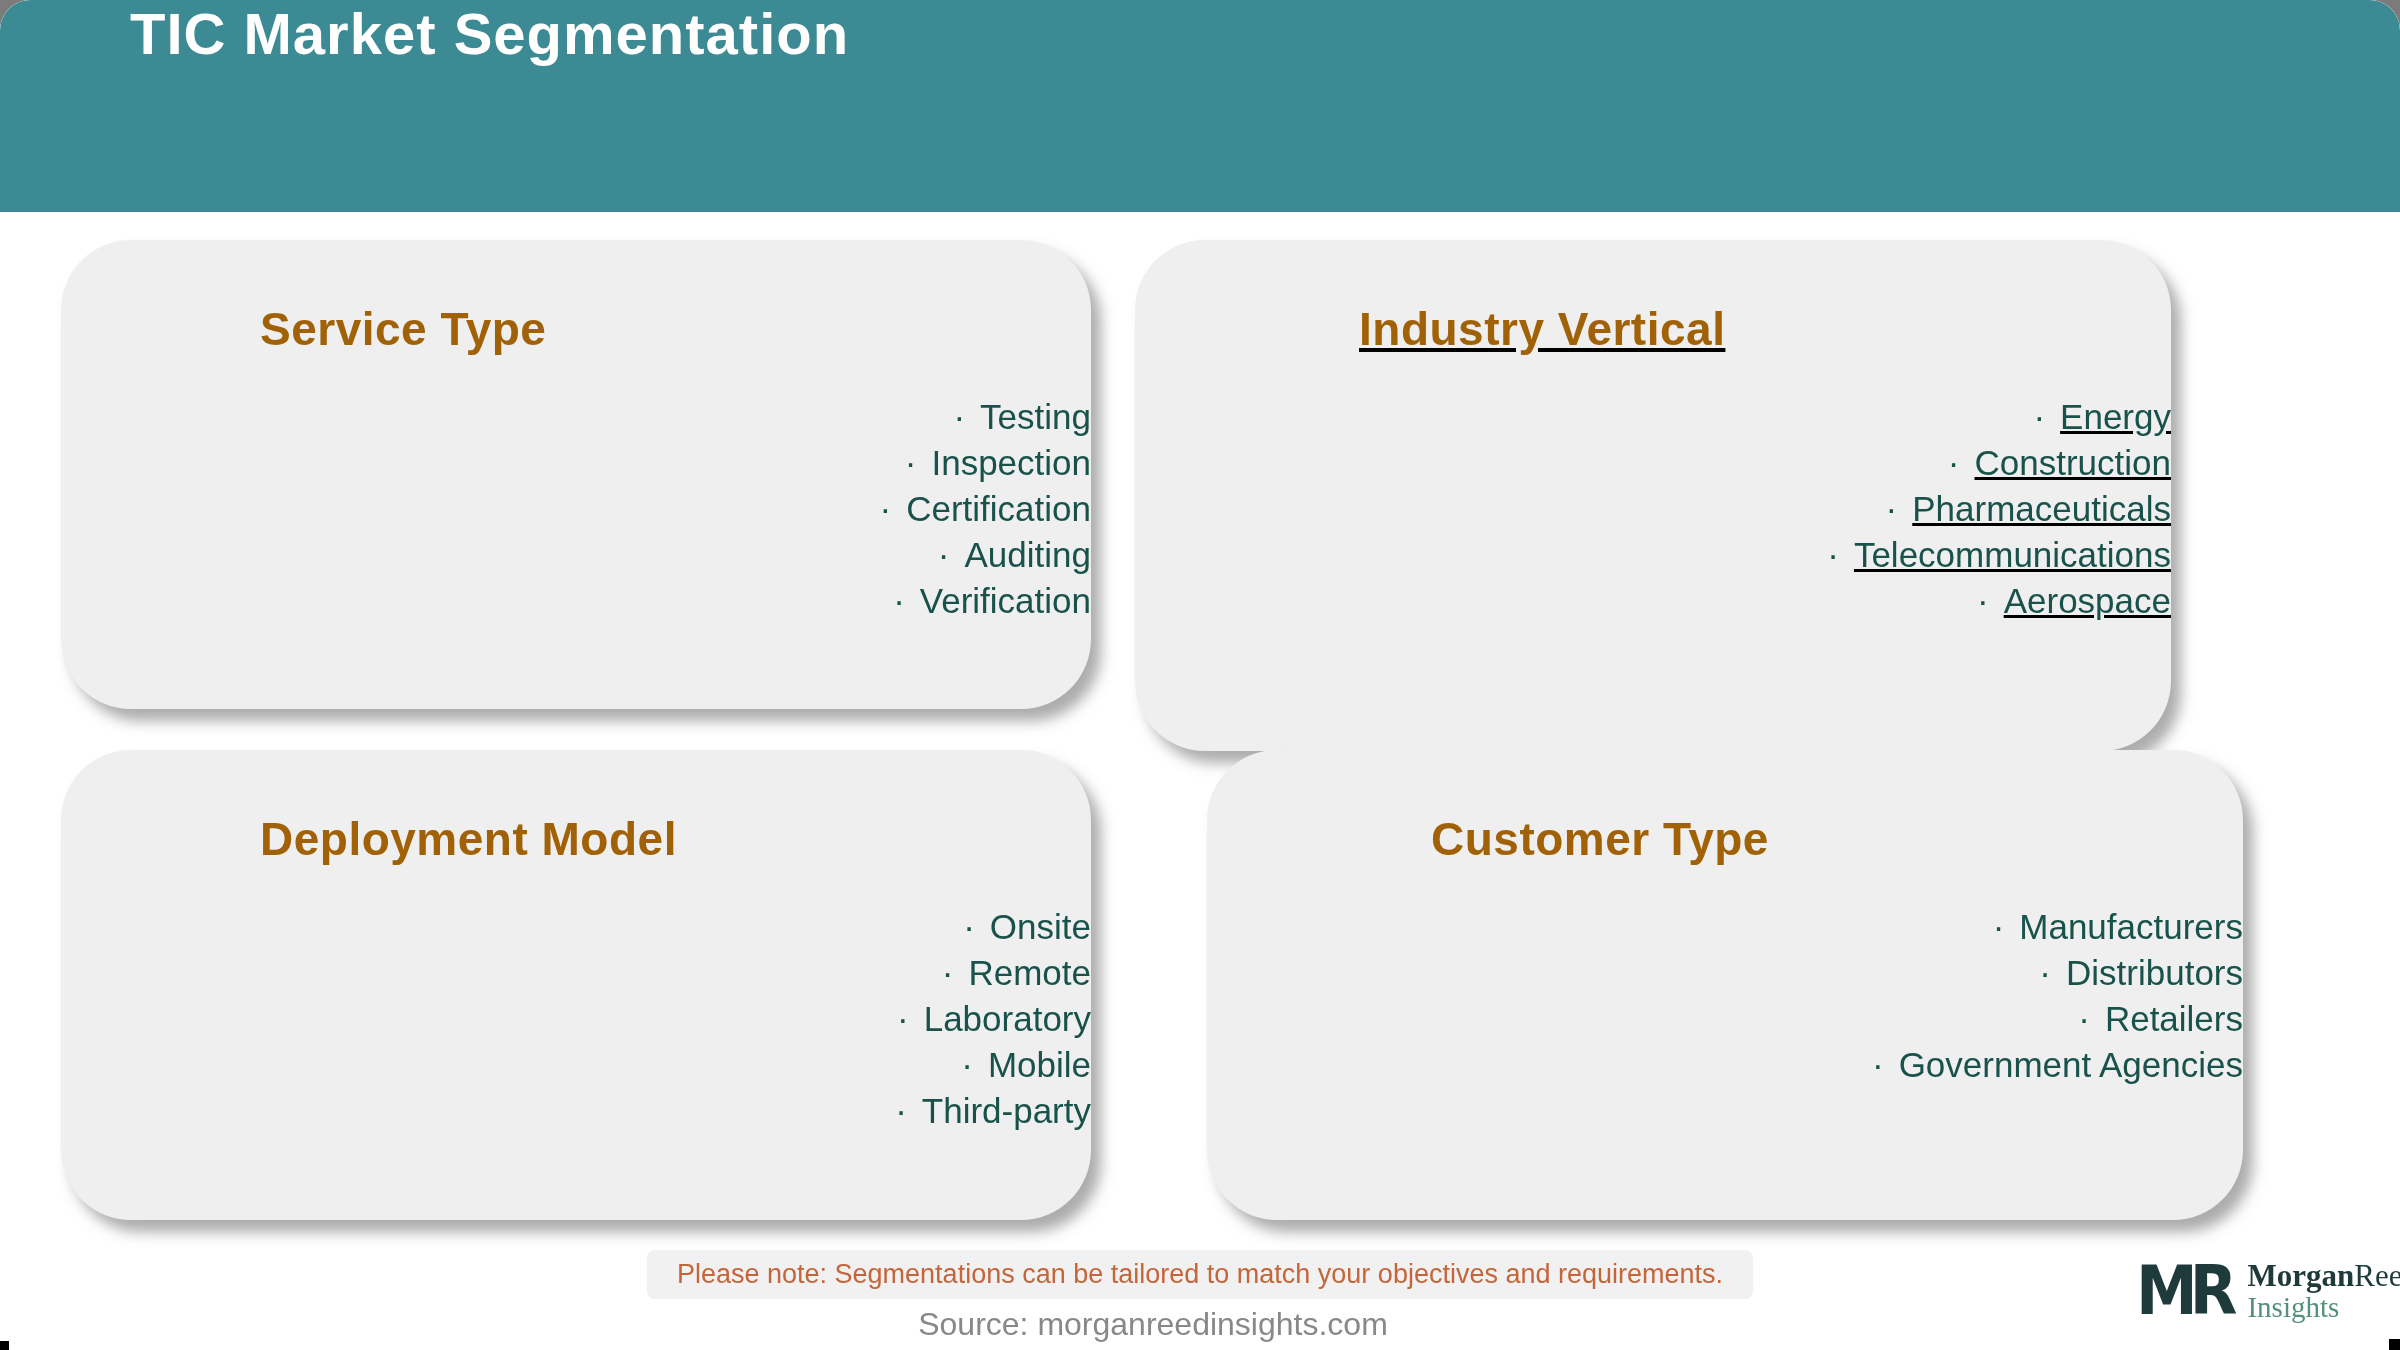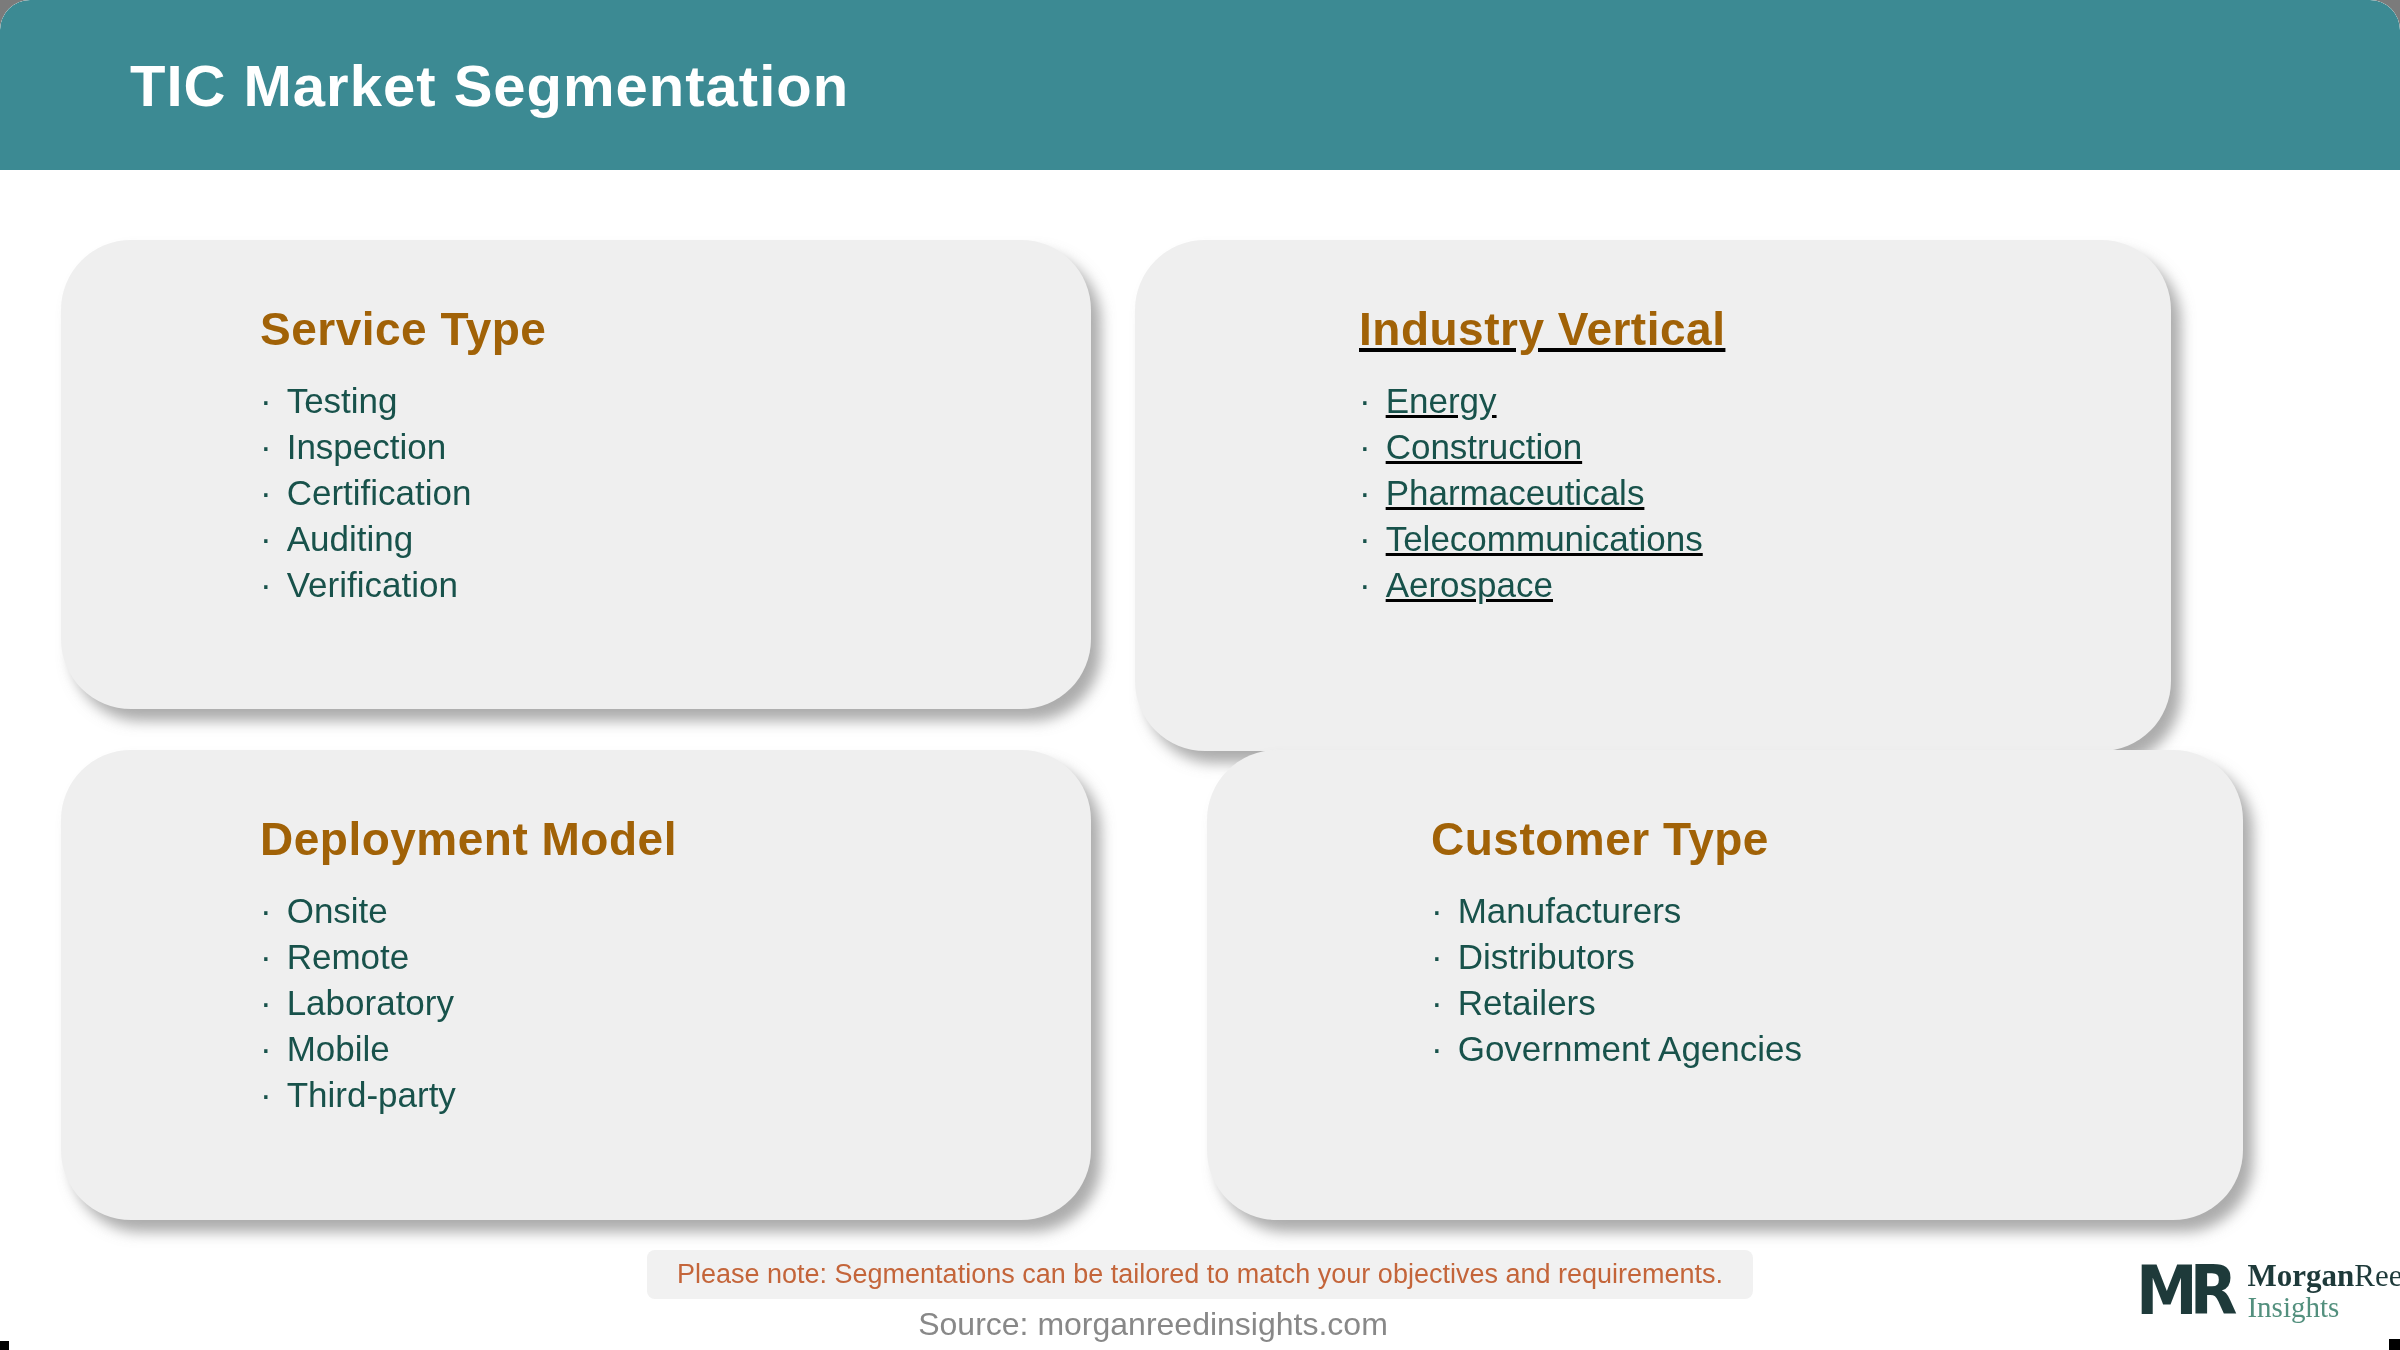--- a/index.html
+++ b/index.html
@@ -9,45 +9,45 @@
     font-family:"Liberation Sans",sans-serif;
     position:relative;overflow:hidden;
   }
   .slide{
     position:absolute;inset:0;
     background:#ffffff;
     border-radius:30px 30px 0 0;
     overflow:hidden;
   }
   .header-bar{
-    position:absolute;top:0;left:0;width:100%;height:170px;
+    position:absolute;top:0;left:0;width:100%;height:212px;
     background:#3c8a93;
     border-radius:30px 30px 0 0;
-    display:flex;align-items:center;
+    display:flex;
   }
   .slide-title{
     margin:0 0 0 130px;
     font-size:58px;font-weight:bold;color:#ffffff;
     letter-spacing:1px;
   }
   .card{
     position:absolute;
     background:#efefef;
     border-radius:70px;
     box-shadow:10px 12px 14px rgba(104,104,104,0.55);
     box-sizing:border-box;
     padding-top:62px;
   }
   .card h2{
     margin:0;
     font-size:46px;font-weight:bold;color:#a16207;
     letter-spacing:0.5px;
   }
   .card ul{
-    list-style:none;margin:22px 0 0;padding:0;
+    list-style:none;margin:38px 0 0;padding:0;text-align:right;
   }
   .card li{
     font-size:35px;line-height:46px;color:#18524b;
     white-space:nowrap;
   }
   .dot{
     display:inline-block;
     margin-right:15px;
   }
   .note-banner{

